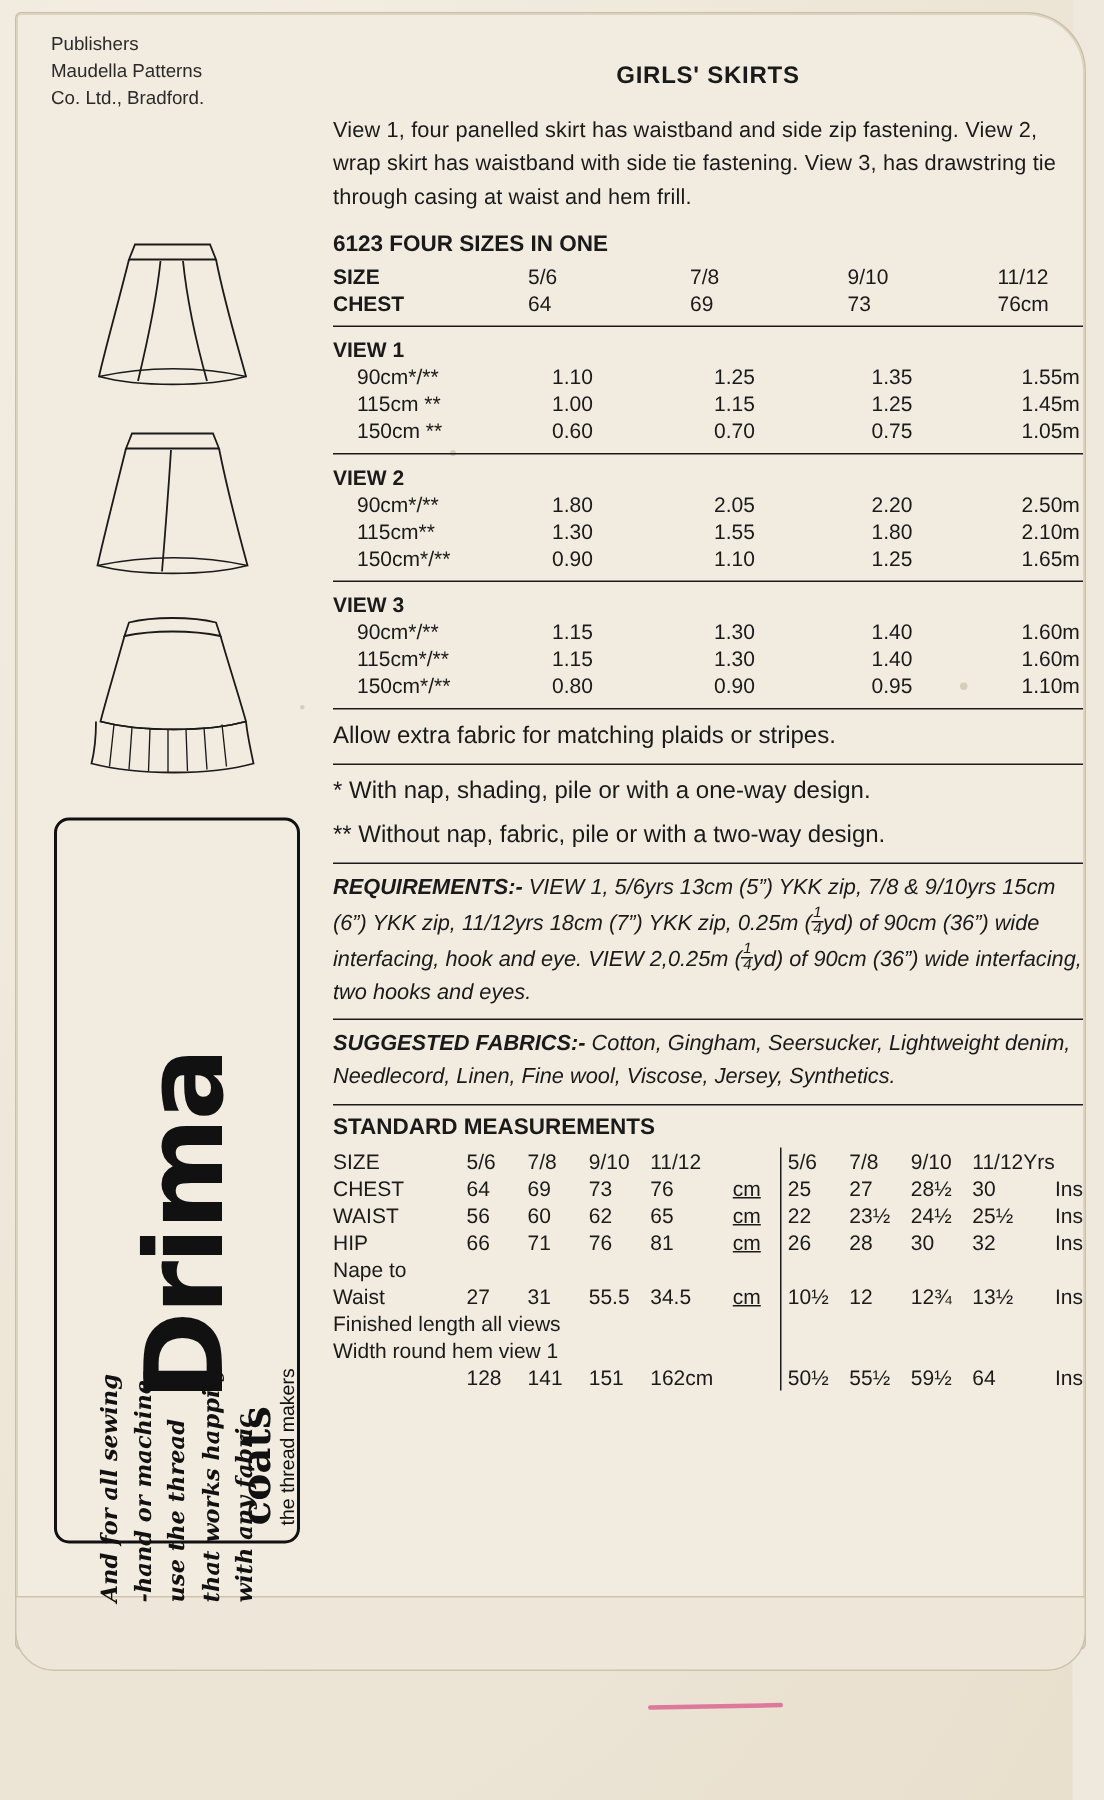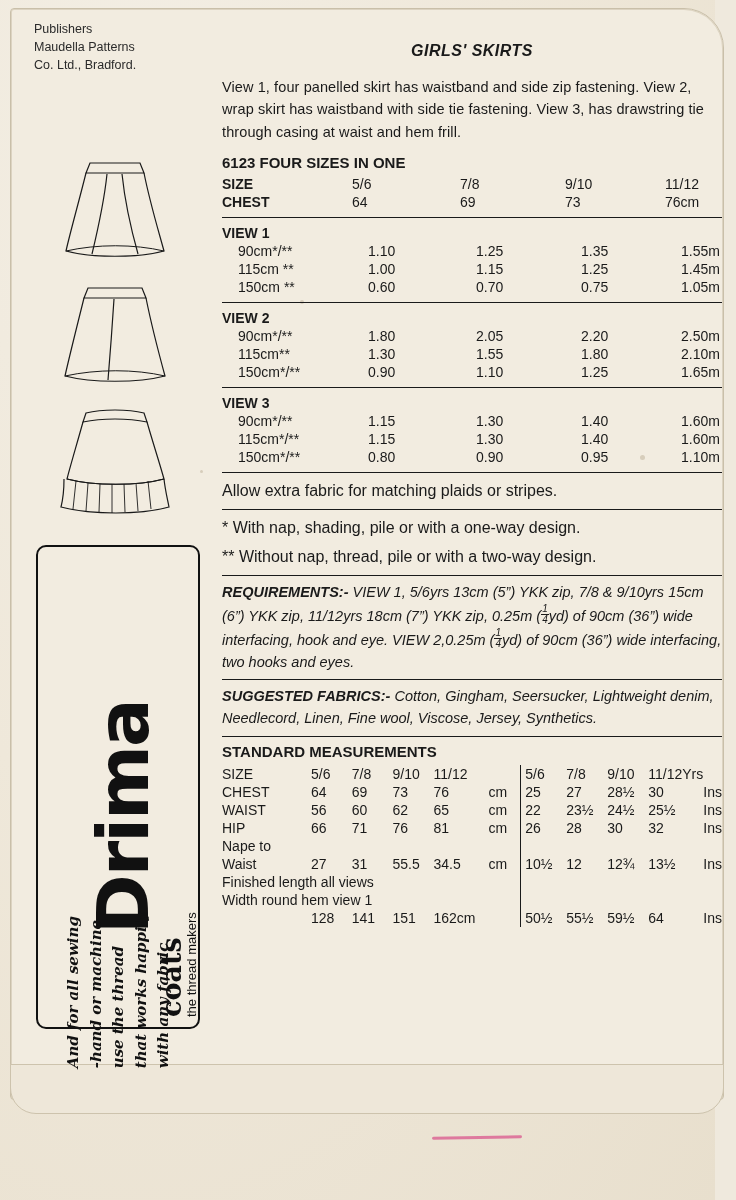--- a/index.html
+++ b/index.html
@@ -70,21 +70,20 @@
     font-style:italic;font-weight:bold;font-size:15px;line-height:1.5;
     color:#111;text-align:left;
   }
   
   .content{
     position:absolute;left:222px;top:42px;width:500px;
   }
   .title{
     text-align:center;font-weight:bold;font-size:16px;letter-spacing:.5px;
     margin-bottom:16px;
-    font-style:italic;
   }
   .intro{
     font-size:14.5px;line-height:1.55;letter-spacing:.1px;margin-bottom:11px;
   }
   .rule{border:0;border-top:1.4px solid #1a1a1a;margin:6px 0;}
   .secthead{font-weight:bold;font-size:15px;margin:6px 0 4px;}
   table.fab{width:100%;border-collapse:collapse;font-size:14px;}
   table.fab td{padding:1px 0;vertical-align:top;}
   td.c0{width:130px;}
   td.c1{width:108px;}
@@ -98,21 +97,21 @@
   .frac{display:inline-block;font-size:10px;line-height:1;text-align:center;vertical-align:-2px;}
   .frac span{display:block;}
   .frac .num{border-bottom:1px solid #1a1a1a;padding:0 1px;}
   
   .stdhead{font-weight:bold;font-size:15px;margin:6px 0 5px;}
   .stdwrap{position:relative;}
   table.std{border-collapse:collapse;font-size:14px;width:100%;}
   table.std td{padding:1px 0;white-space:nowrap;}
   .lbl{width:92px;}
   .n{width:42px;text-align:left;}
-  .unit{width:38px;}
+  .unit{width:38px;text-decoration:underline;}
   .divider{
     position:absolute;left:298px;top:0;bottom:0;width:0;
     border-left:1.3px solid #1a1a1a;
   }
   .imp{padding-left:14px;}
   .pinkmark{
     position:absolute;left:432px;top:1136px;width:90px;height:3px;
     background:#d9568c;opacity:.75;border-radius:2px;
     transform:rotate(-1deg);
   }
@@ -298,21 +297,21 @@
           <td>0.95</td>
           <td>1.10m</td>
         </tr>
       </tbody>
     </table>
 
     <hr class="rule">
     <div class="note">Allow extra fabric for matching plaids or stripes.</div>
     <hr class="rule">
     <div class="note">* With nap, shading, pile or with a one-way design.</div>
-    <div class="note">** Without nap, thread, pile or with a two-way design.</div>
+    <div class="note">** Without nap, fabric, pile or with a two-way design.</div>
     <hr class="rule">
 
     <div class="para">
       <b>REQUIREMENTS:-</b><span> VIEW 1, 5/6yrs 13cm (5”) YKK zip, 7/8 &amp; 9/10yrs 15cm (6”) YKK zip, 11/12yrs 18cm (7”) YKK zip, 0.25m (</span><span class="frac"><span class="num">1</span><span>4</span></span><span>yd) of 90cm (36”) wide interfacing, hook and eye. VIEW 2,0.25m (</span><span class="frac"><span class="num">1</span><span>4</span></span><span>yd) of 90cm (36”) wide interfacing, two hooks and eyes.</span>
     </div>
 
     <hr class="rule">
 
     <div class="para">
       <b>SUGGESTED FABRICS:-</b><span> Cotton, Gingham, Seersucker, Lightweight denim, Needlecord, Linen, Fine wool, Viscose, Jersey, Synthetics.</span>

